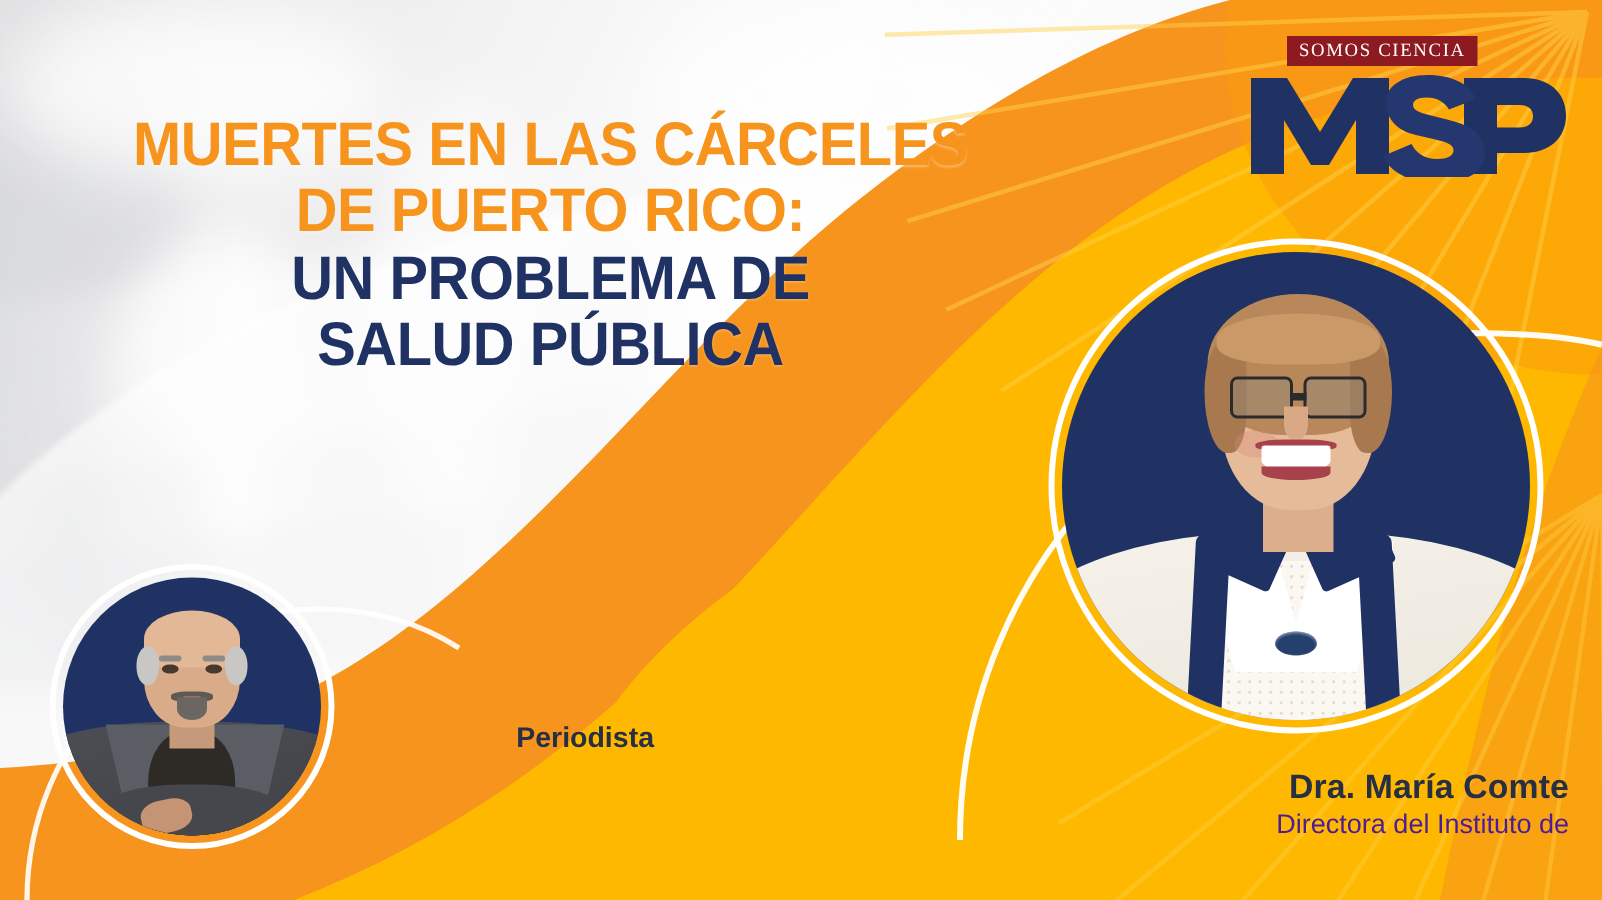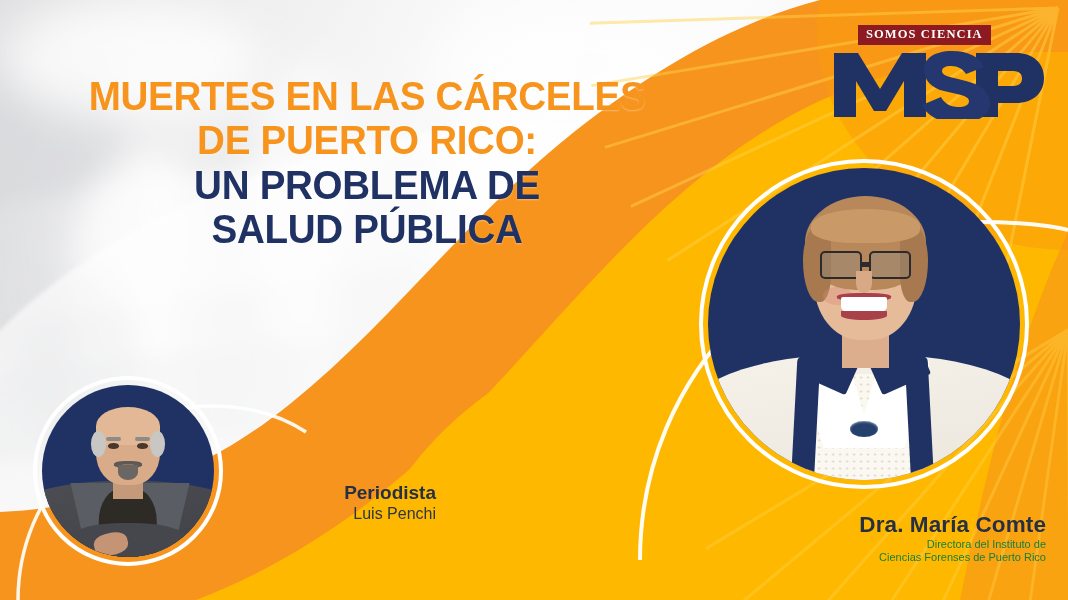--- a/index.html
+++ b/index.html
@@ -74,21 +74,21 @@
     text-shadow:0 1px 2px rgba(255,255,255,.35);
   }
   .title .l1, .title .l2 { color:#F7941D; display:block; }
   .title .l3, .title .l4 { color:#1F3263; display:block; }
 
   
   .logo { position:absolute; right:22px; top:24px; width:216px; }
   .logo-tag {
     background:#8C1A20; color:#fff;
     font-family:"Liberation Serif", serif;
-    font-weight:700; font-size:12.5px; letter-spacing:1.1px;
+    font-weight:400; font-size:12.5px; letter-spacing:1.1px;
     padding:2px 8px 3px; display:inline-block;
     margin-left:28px;
   }
   .logo-msp { position:relative; height:72px; margin-top:2px; }
   .logo-msp svg { display:block; }
 
   
   .avatar { position:absolute; border-radius:50%; overflow:visible; }
   .avatar .ring {
     position:absolute; inset:-9px; border-radius:50%;
@@ -173,21 +173,21 @@
   .credit { position:absolute; color:#1b2733; }
   .credit .role { font-weight:700; }
   .credit .name { font-weight:400; }
 
   .credit-left { left:186px; top:482px; width:250px; text-align:right; }
   .credit-left .role { font-size:19px; line-height:1.14; color:#273043; }
   .credit-left .name { font-size:16px; line-height:1.25; color:#2d3645; }
 
   .credit-right { left:716px; top:512px; width:330px; text-align:right; }
   .credit-right .role { font-size:22.5px; line-height:1.14; color:#273043; letter-spacing:.1px; }
-  .credit-right .name { font-size:11px; line-height:1.25; color:#15803d; }
+  .credit-right .name { font-size:18px; line-height:1.25; color:#4c1d95; }
 </style>
 </head>
 <body>
 
 <div class="stage">
 
   <div class="photo-bg">
     <div class="photo-base"></div>
     <div class="blob b1"></div>
     <div class="blob b2"></div>
@@ -341,22 +341,20 @@
       <div class="p rw-nose"></div>
       <div class="p rw-lipT"></div>
       <div class="p rw-smile"></div>
       <div class="p rw-lipB"></div>
     </div>
     <div class="ring"></div>
   </div>
 
   <div class="credit credit-left">
     <div class="role">Periodista</div>
-    <div class="name">Luis Penchi</div>
   </div>
 
   <div class="credit credit-right">
     <div class="role">Dra. María Comte</div>
     <div class="name">Directora del Instituto de</div>
-    <div class="name">Ciencias Forenses de Puerto Rico</div>
   </div>
 
 </div>
 
 </body></html>

